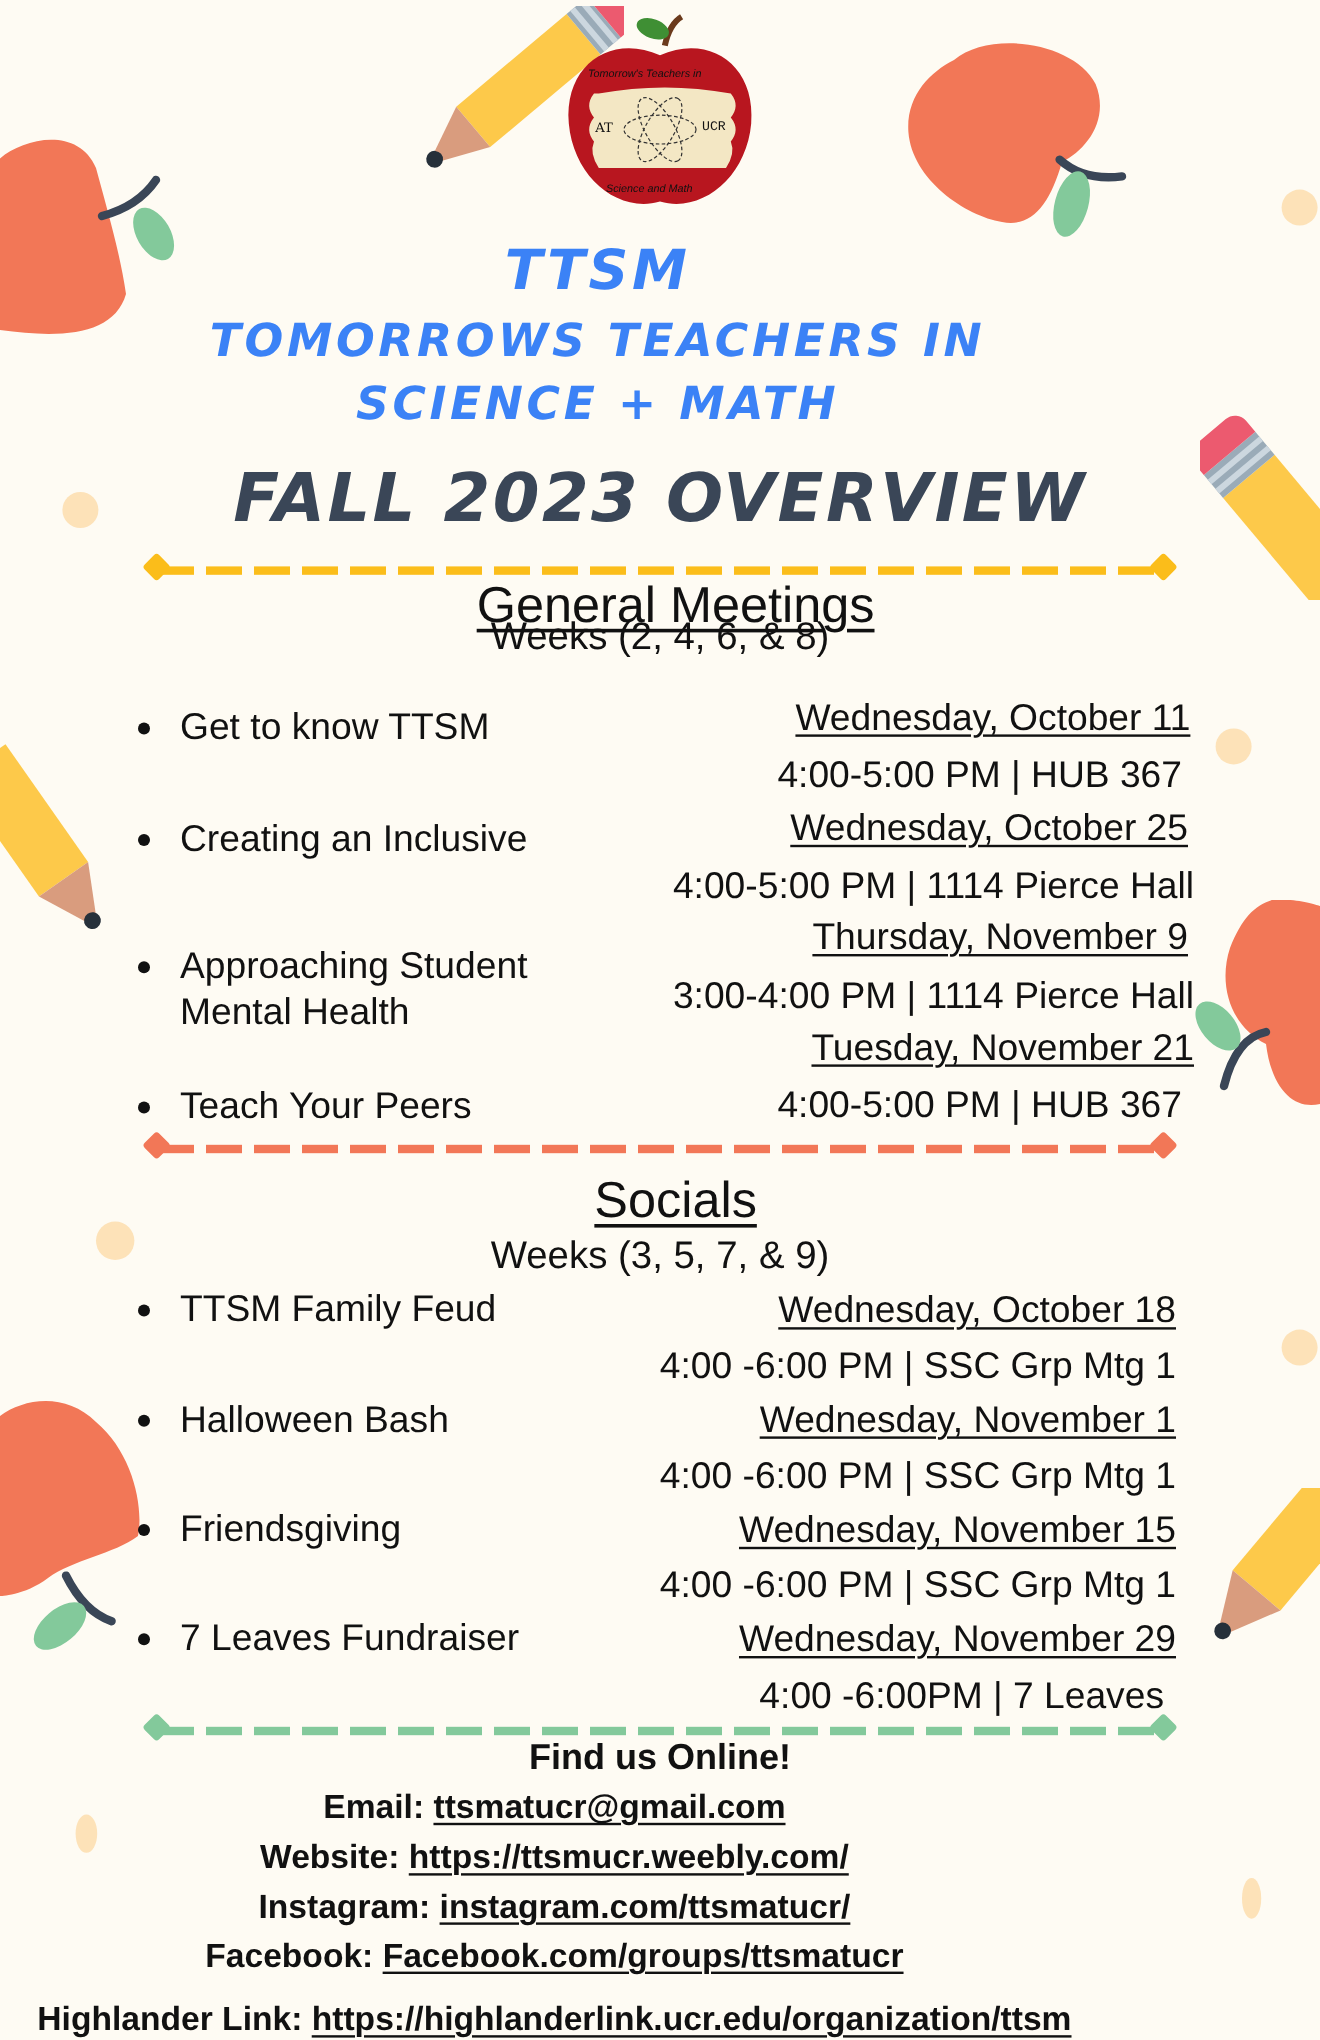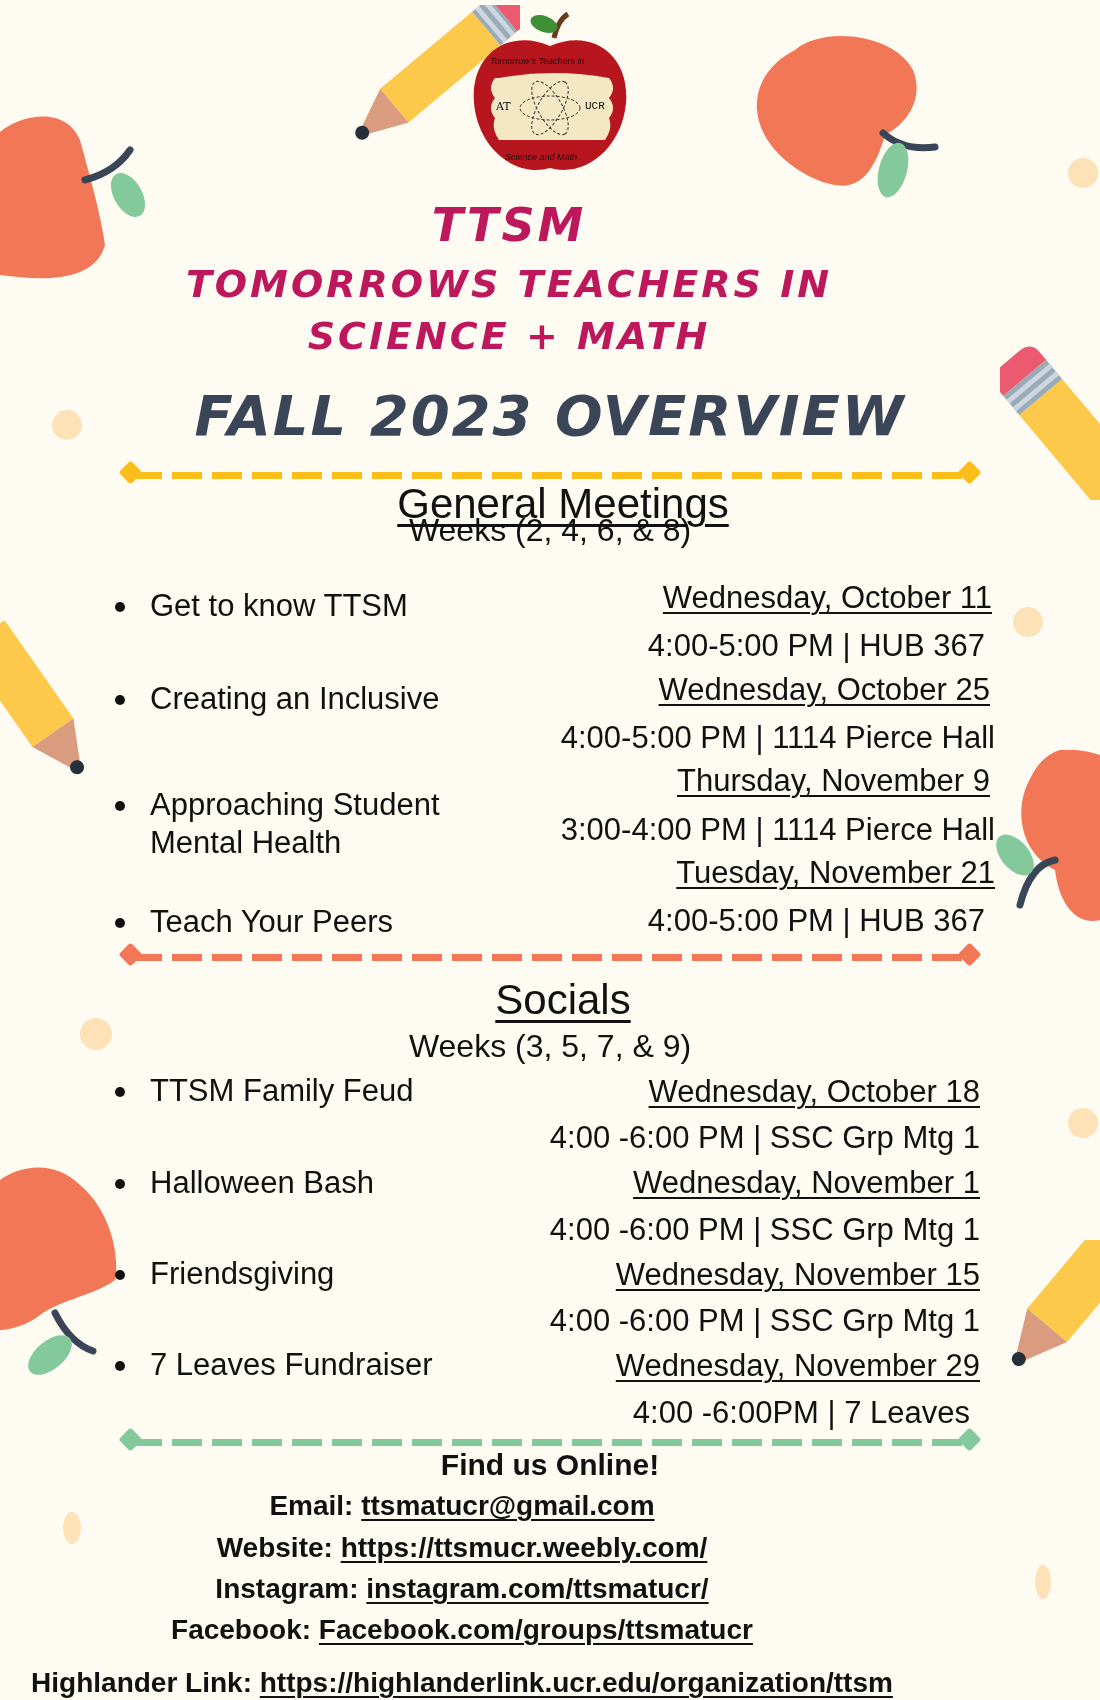--- a/index.html
+++ b/index.html
@@ -10,21 +10,21 @@
     color:#111;
   }
   .abs { position:absolute; }
   .deco { position:absolute; pointer-events:none; }
 
   
   .logo { left:470px; top:8px; width:160px; height:170px; }
 
   
   .brand {
-    left:15px; width:988px; text-align:center; color:#be185d;
+    left:4px; width:988px; text-align:center; color:#3b82f6;
     font-family:"DejaVu Sans", sans-serif; font-weight:bold; font-style:italic;
     letter-spacing:3px;
   }
   .brand-short { top:198px; font-size:46px; }
   .brand-l1 { top:262px; font-size:38px; }
   .brand-l2 { top:314px; font-size:38px; }
   .overview {
     left:0; width:1100px; text-align:center; top:383px;
     font-family:"DejaVu Sans", sans-serif; font-weight:bold; font-style:italic;
     font-size:56px; color:#3a4657; letter-spacing:2px;

